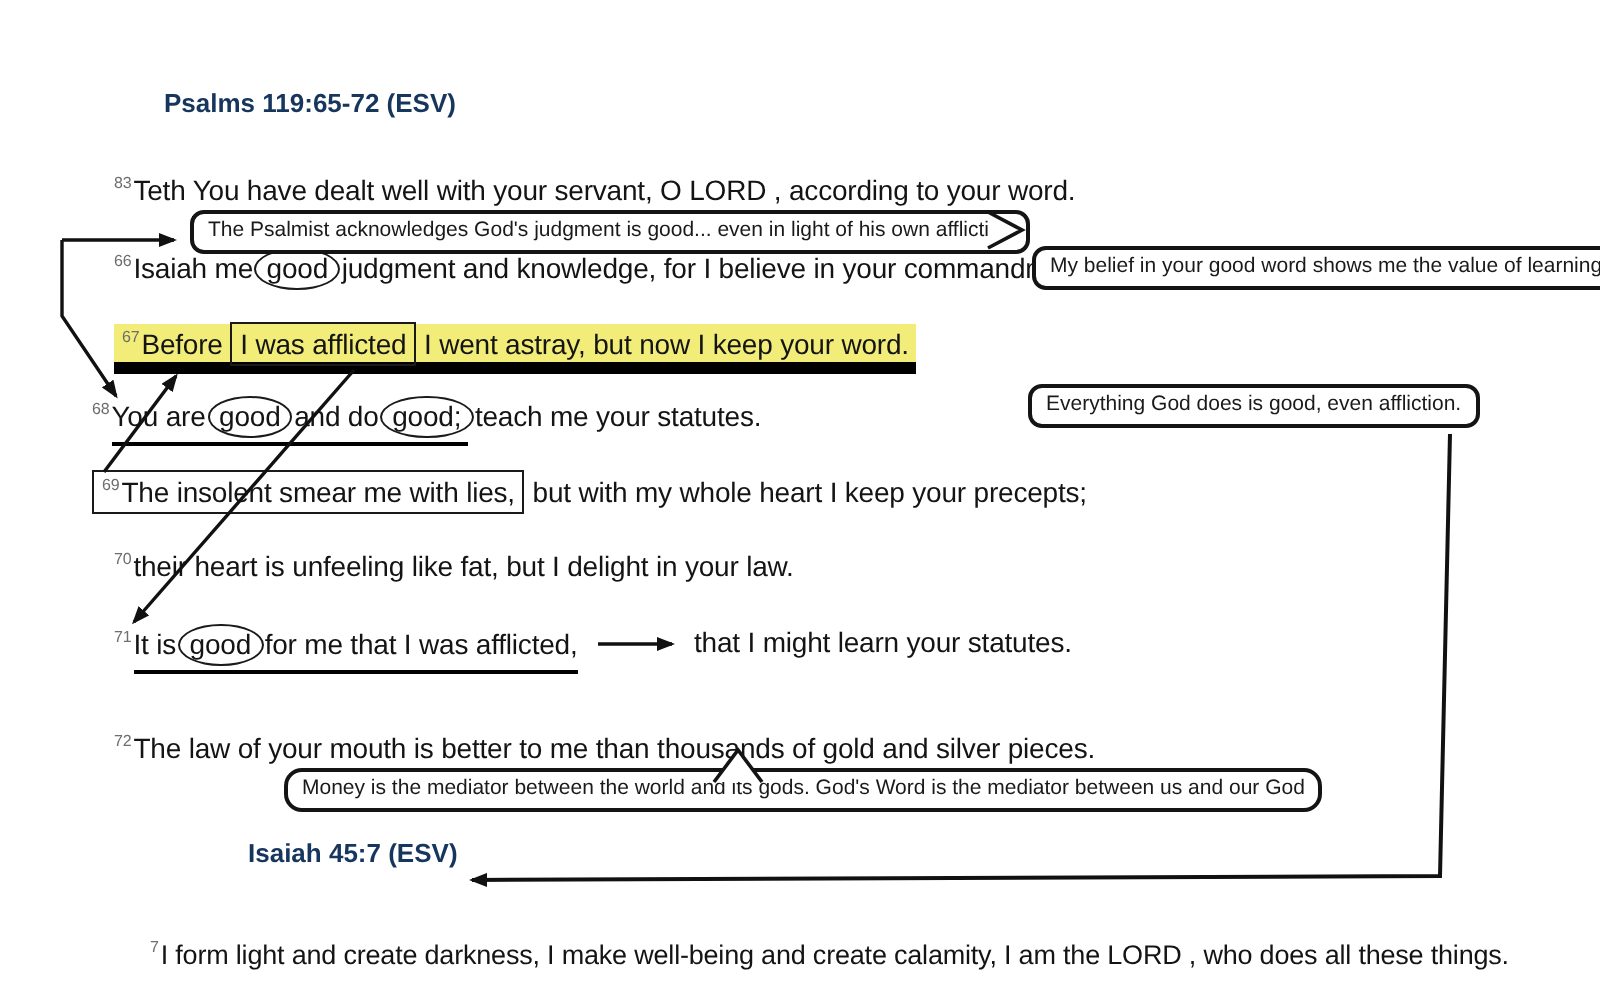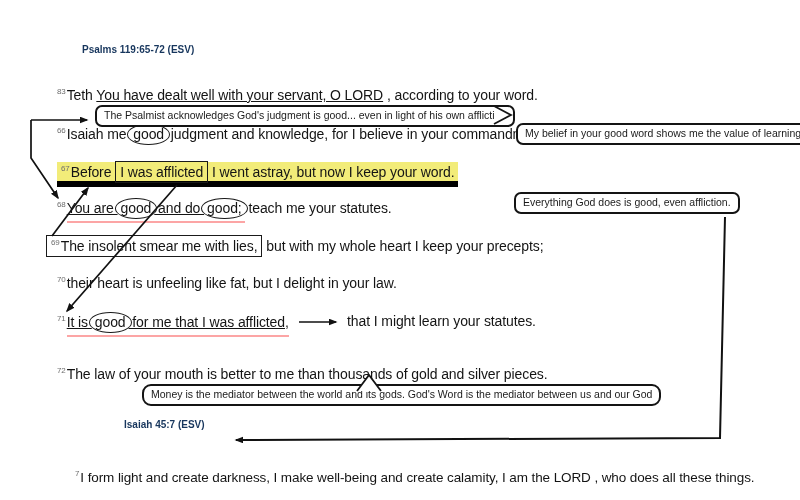--- a/index.html
+++ b/index.html
@@ -4,40 +4,40 @@
 <style>
   html,body{margin:0;padding:0;}
   body{
     width:800px;height:500px;position:relative;overflow:hidden;
     background:#ffffff;
     font-family:"Liberation Sans","DejaVu Sans",sans-serif;
     color:var(--ink,#141414);
   }
   .abs{position:absolute;white-space:nowrap;}
   .heading{
-    font-size:10px;font-weight:bold;color:var(--heading,#17365d);
+    font-size:13px;font-weight:bold;color:var(--heading,#17365d);
     letter-spacing:0;z-index:1;padding-left:29px;
   }
   .h-psalms{left:53px;top:44px;}
   .h-isaiah{left:95px;top:419px;}
   .verse{
     font-size:14px;letter-spacing:-0.1px;color:var(--ink,#141414);z-index:1;
   }
   .v65{left:57px;top:87px;}
   .v66{left:57px;top:125px;}
   .v67{left:57px;top:163px;}
-  .v68{left:57px;top:199px;text-align:right;}
+  .v68{left:46px;top:199px;text-align:right;}
   .v69{left:46px;top:237px;}
   .v70{left:57px;top:275px;}
   .v71a{left:57px;top:313px;}
   .v71b{left:347px;top:313px;text-align:center;}
   .v72{left:57px;top:351px;margin-top:15px;}
   .vIsa{left:75px;top:469px;font-size:13.5px;}
   .sg-sup{font-size:8px;vertical-align:6px;color:#6e6e6e;margin-right:1px;}
-  .sg-u{border-bottom:2px solid #fca5a5;padding-bottom:5px;text-decoration:underline;}
+  .sg-u{border-bottom:2px solid #000000;padding-bottom:5px;}
   .sg-circled{
     display:inline-block;border:1.6px solid #1a1a1a;border-radius:50%;
     padding:1px 5px 2px;margin:-1px -3px -2px;line-height:1.15;
   }
   .sg-boxed{
     display:inline-block;border:1.8px solid #1a1a1a;
     padding:2px 4px;margin:-2px 0;line-height:1.15;
   }
   .sg-hlu{
     background:var(--highlight,#f2ec79);

